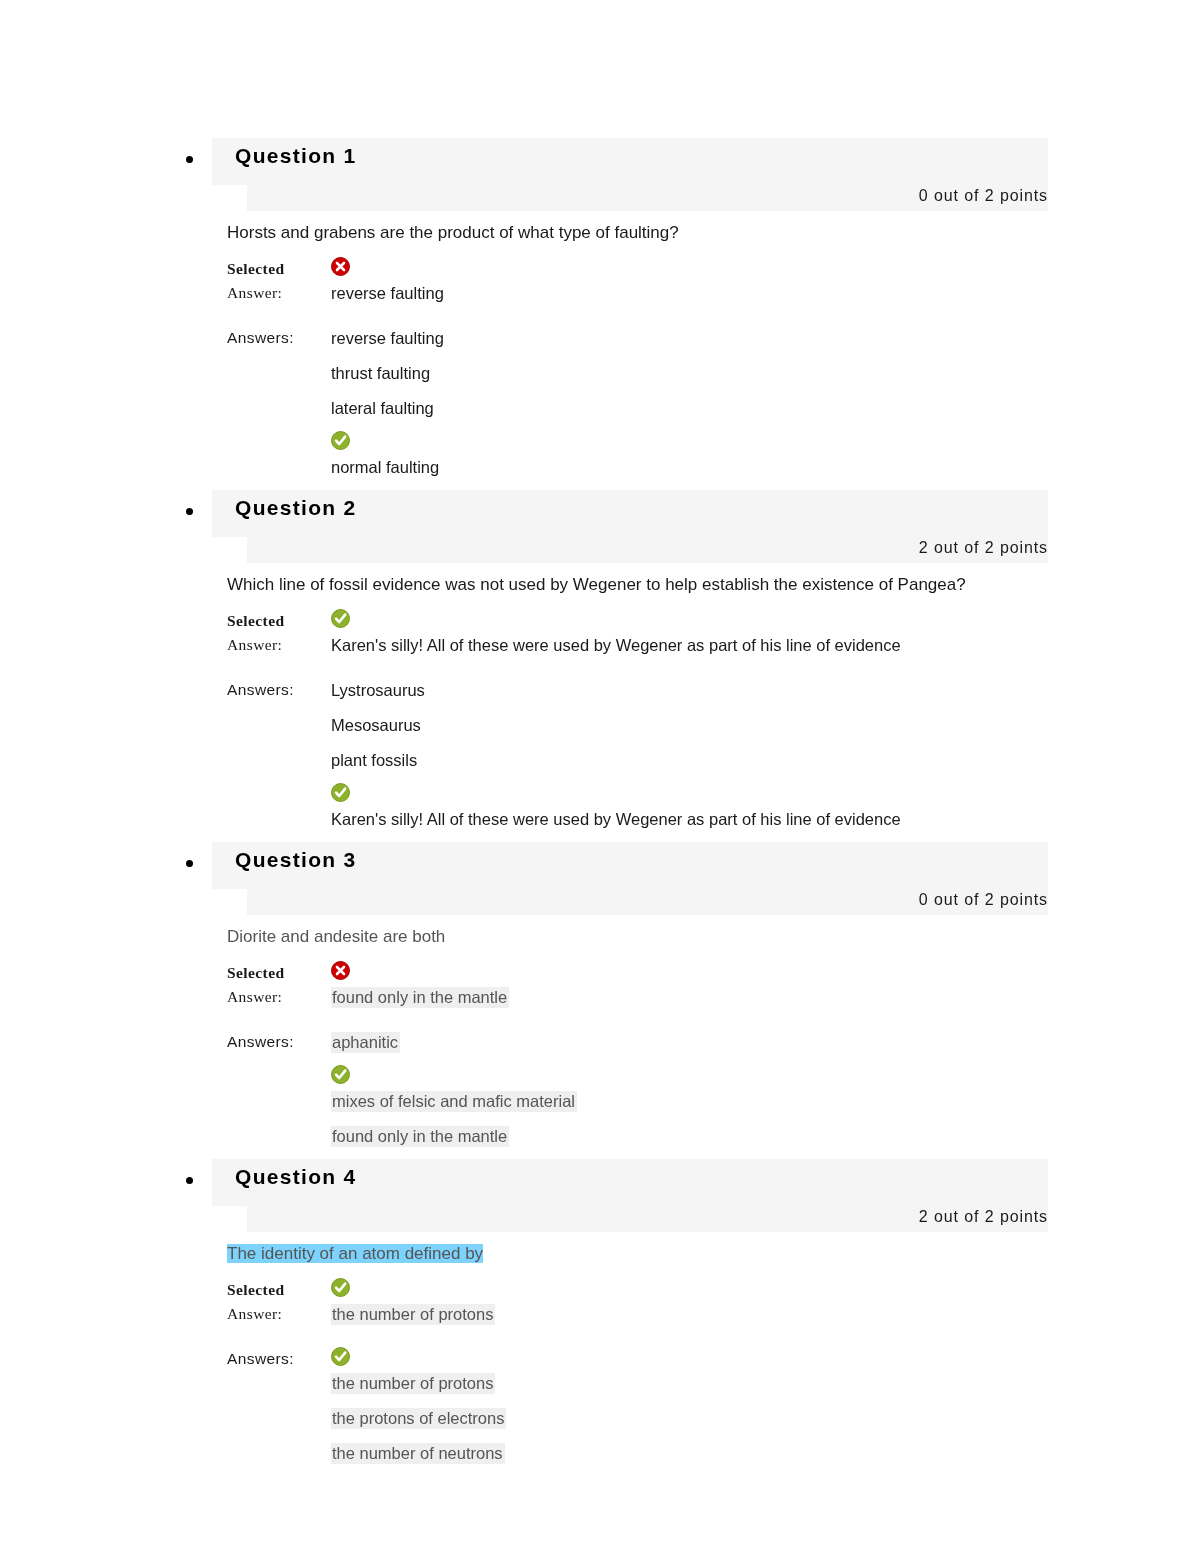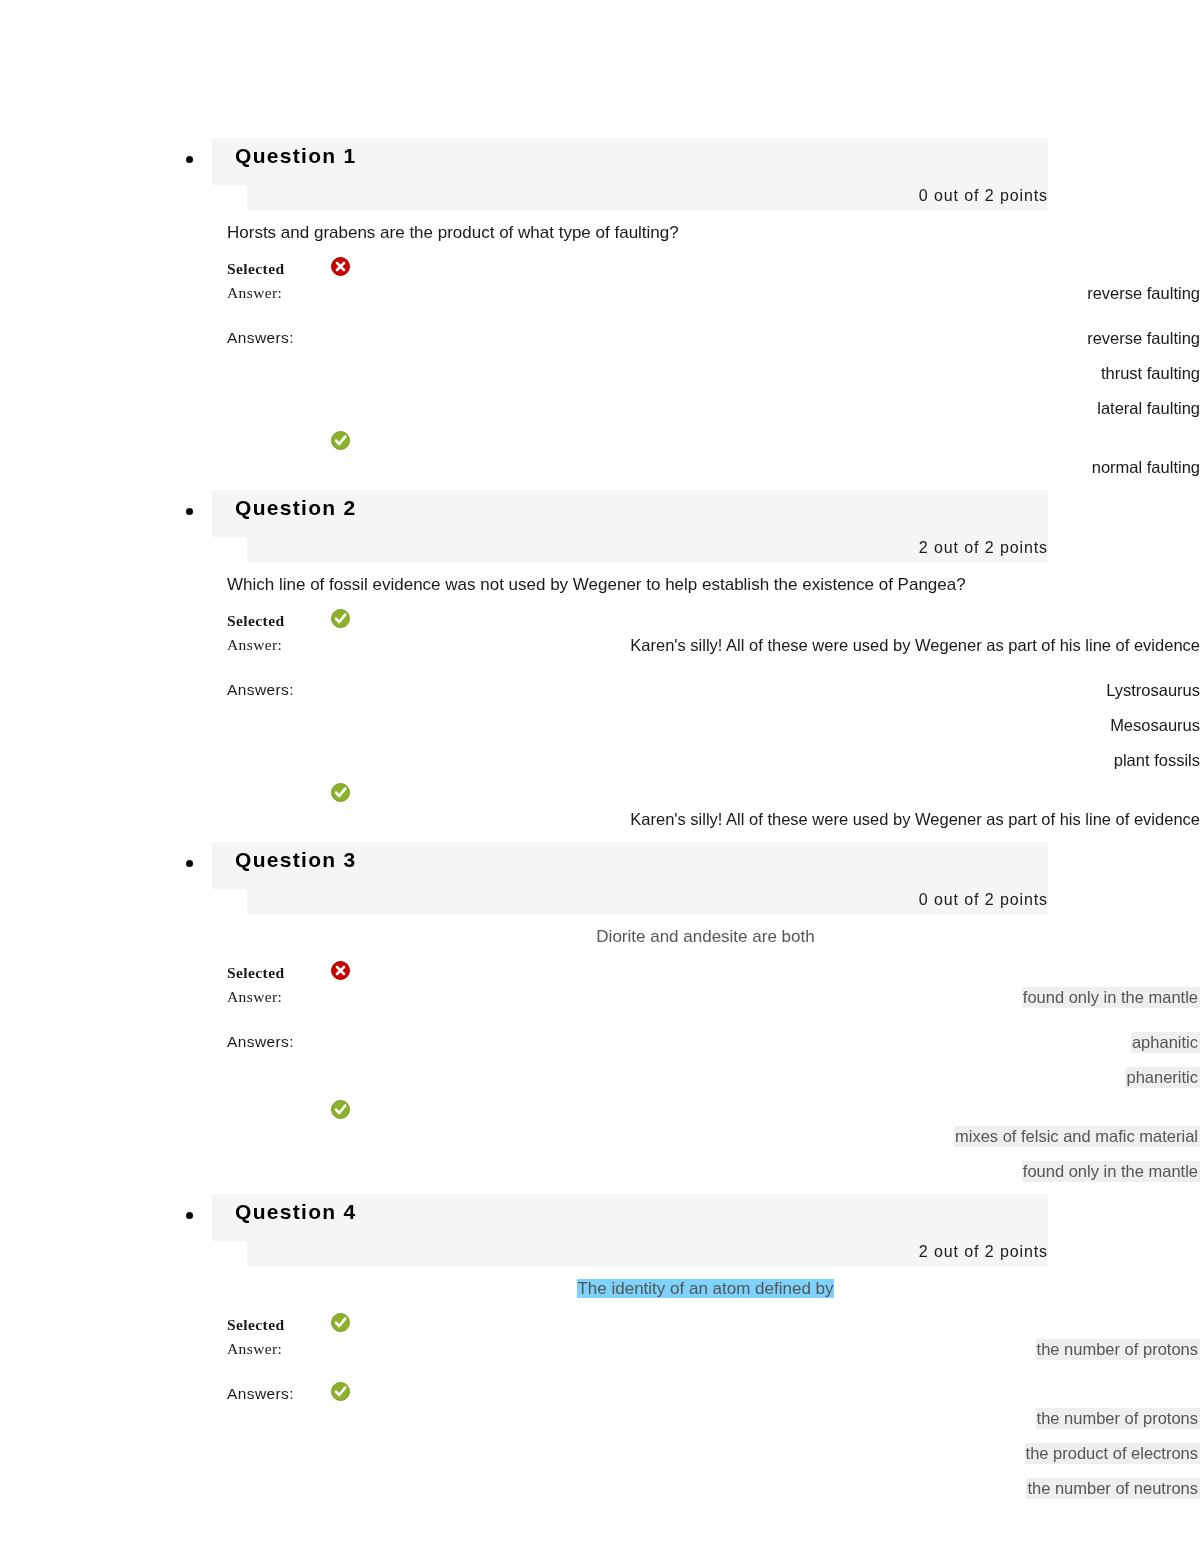--- a/index.html
+++ b/index.html
@@ -92,21 +92,20 @@
     font-size: 17px;
     line-height: 25px;
     color: #1a1a1a;
     max-width: 1060px;
   }
   .q-text span.hl {
     background: #7dd3fc;
   }
   .q-text.dim {
     color: #555555;
-    text-align: center;
   }
 
   
   .ans-area {
     position: relative;
     padding-left: 227px;
     margin-top: 12px;
   }
   .ans-row {
     position: relative;
@@ -125,21 +124,20 @@
   .ans-label.bold-first {
     font-weight: 600;
     font-family: Liberation Serif, serif;
   }
   .ans-label .lbl-2 {
     font-weight: normal;
     display: block;
   }
   .ans-col {
     margin-left: 104px;
-    text-align: right;
   }
   .ans-item {
     position: relative;
     font-size: 16.5px;
     line-height: 25px;
     color: #1a1a1a;
     margin-bottom: 10px;
     white-space: nowrap;
   }
   .ans-item.dim {
@@ -274,21 +272,20 @@
                     <path d="M6 6 L13 13 M13 6 L6 13" fill="none" stroke="#ffffff" stroke-width="2.6" stroke-linecap="round"></path>
                   </svg>
                 </span><span class="txt hl">found only in the mantle</span></div>
             </div>
           </div>
           <div class="spacer-sm"></div>
           <div class="ans-row">
             <div class="ans-label">Answers:</div>
             <div class="ans-col">
               <div class="ans-item dim"><span class="txt hl">aphanitic</span></div>
-              <div class="ans-item dim"><span class="txt hl">phaneritic</span></div>
               <div class="ans-item dim"><span class="mark">
                   <svg width="19" height="19" viewBox="0 0 19 19">
                     <circle cx="9.5" cy="9.5" r="9" fill="#8db12a"></circle>
                     <circle cx="9.5" cy="9.5" r="9" fill="none" stroke="#7a9a22" stroke-width="1"></circle>
                     <path d="M5 9.6 L8.2 13 L14.2 5.6" fill="none" stroke="#ffffff" stroke-width="2.6" stroke-linecap="round" stroke-linejoin="round"></path>
                   </svg>
                 </span><span class="txt hl">mixes of felsic and mafic material</span></div>
               <div class="ans-item dim"><span class="txt hl">found only in the mantle</span></div>
             </div>
           </div>
@@ -322,20 +319,20 @@
           <div class="ans-row">
             <div class="ans-label">Answers:</div>
             <div class="ans-col">
               <div class="ans-item dim"><span class="mark">
                   <svg width="19" height="19" viewBox="0 0 19 19">
                     <circle cx="9.5" cy="9.5" r="9" fill="#8db12a"></circle>
                     <circle cx="9.5" cy="9.5" r="9" fill="none" stroke="#7a9a22" stroke-width="1"></circle>
                     <path d="M5 9.6 L8.2 13 L14.2 5.6" fill="none" stroke="#ffffff" stroke-width="2.6" stroke-linecap="round" stroke-linejoin="round"></path>
                   </svg>
                 </span><span class="txt hl">the number of protons</span></div>
-              <div class="ans-item dim"><span class="txt hl">the product of electrons</span></div>
+              <div class="ans-item dim"><span class="txt hl">the protons of electrons</span></div>
               <div class="ans-item dim"><span class="txt hl">the number of neutrons</span></div>
             </div>
           </div>
         </div>
       </div>
     </div>
 </div>
 
 </body></html>

